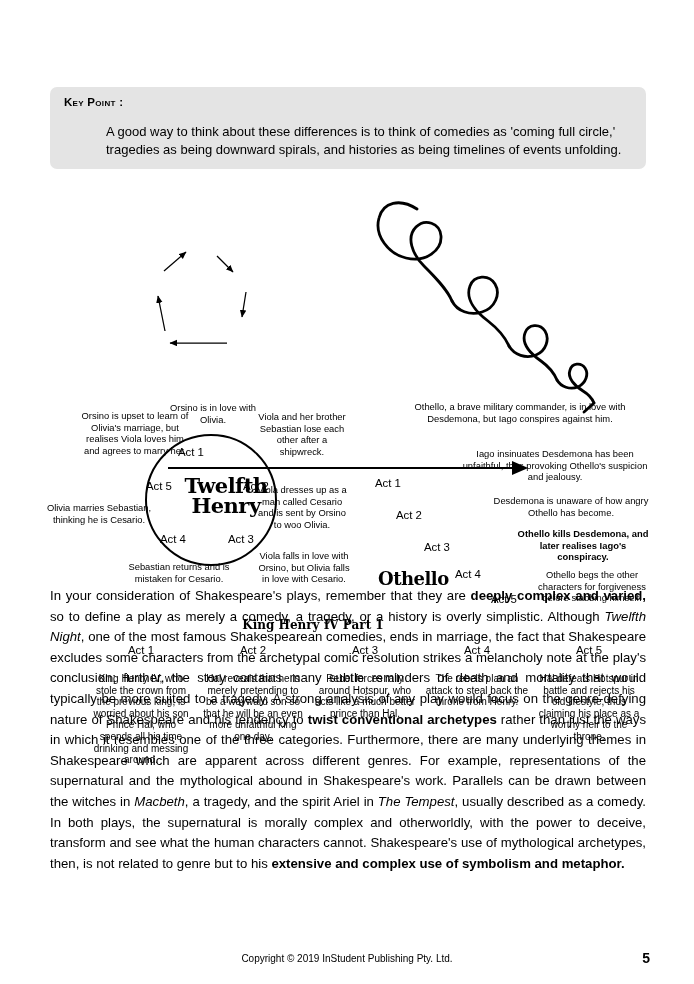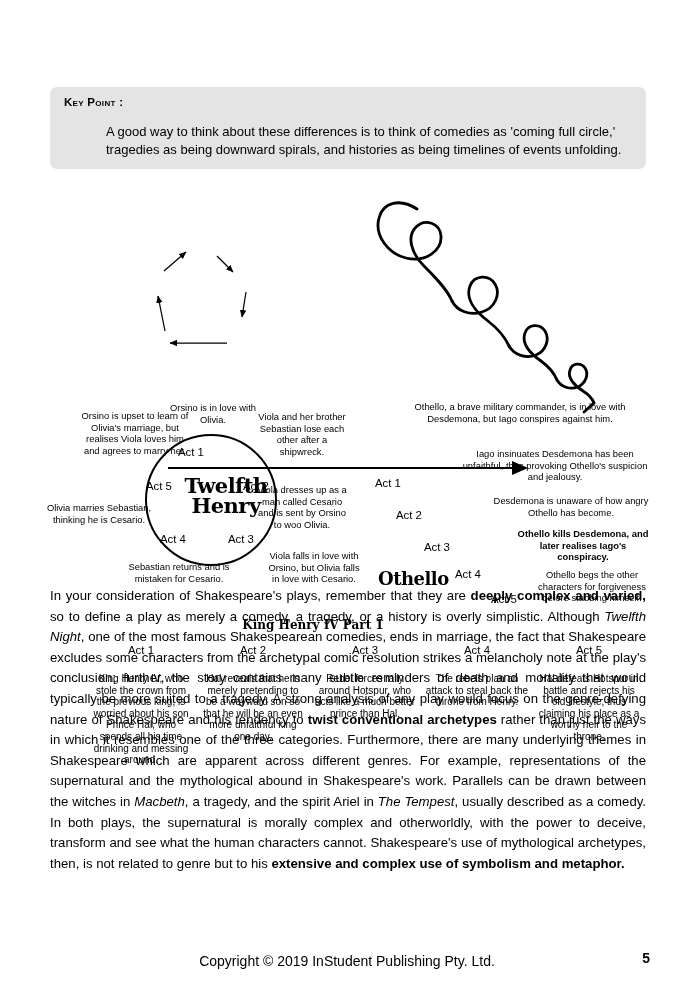--- a/index.html
+++ b/index.html
@@ -145,21 +145,21 @@
   .bodycopy b { font-weight: bold; }
   .bodycopy i { font-style: italic; }
 
   
   .footer-copyright {
     position: absolute;
     left: 0;
     top: 953px;
     width: 694px;
     text-align: center;
-    font-size: 14px;
+    font-size: 10px;
   }
   .footer-page {
     position: absolute;
     right: 44px;
     top: 950px;
     font-size: 14px;
     font-weight: bold;
   }
 
   svg { display: block; }
@@ -188,21 +188,21 @@
 
   <div class="act-lbl" style="left:178px; top:250px;">Act 1</div>
   <div class="act-lbl" style="left:243px; top:284px;">Act 2</div>
   <div class="act-lbl" style="left:228px; top:337px;">Act 3</div>
   <div class="act-lbl" style="left:160px; top:337px;">Act 4</div>
   <div class="act-lbl" style="left:146px; top:284px;">Act 5</div>
 
   <div class="dtext" style="left:160px; top:206px; width:106px;">Orsino is in love with Olivia.</div>
   <div class="dtext" style="left:256px; top:215px; width:92px;">Viola and her brother Sebastian lose each other after a shipwreck.</div>
   <div class="dtext" style="left:256px; top:288px; width:92px;">Viola dresses up as a man called Cesario and is sent by Orsino to woo Olivia.</div>
-  <div class="dtext" style="left:268px; top:354px; width:92px;">Viola falls in love with Orsino, but Olivia falls in love with Cesario.</div>
+  <div class="dtext" style="left:258px; top:354px; width:92px;">Viola falls in love with Orsino, but Olivia falls in love with Cesario.</div>
   <div class="dtext" style="left:118px; top:365px; width:122px;">Sebastian returns and is mistaken for Cesario.</div>
   <div class="dtext" style="left:44px; top:306px; width:110px;">Olivia marries Sebastian, thinking he is Cesario.</div>
   <div class="dtext" style="left:47px; top:214px; width:110px;margin-left:33px;">Orsino is upset to learn of Olivia's marriage, but realises Viola loves him and agrees to marry her.</div>
 
   <div class="oth-title blackletter">Othello</div>
 
   <div class="act-lbl" style="left:375px; top:281px;">Act 1</div>
   <div class="act-lbl" style="left:396px; top:313px;">Act 2</div>
   <div class="act-lbl" style="left:424px; top:345px;">Act 3</div>
   <div class="act-lbl" style="left:455px; top:372px;">Act 4</div>

